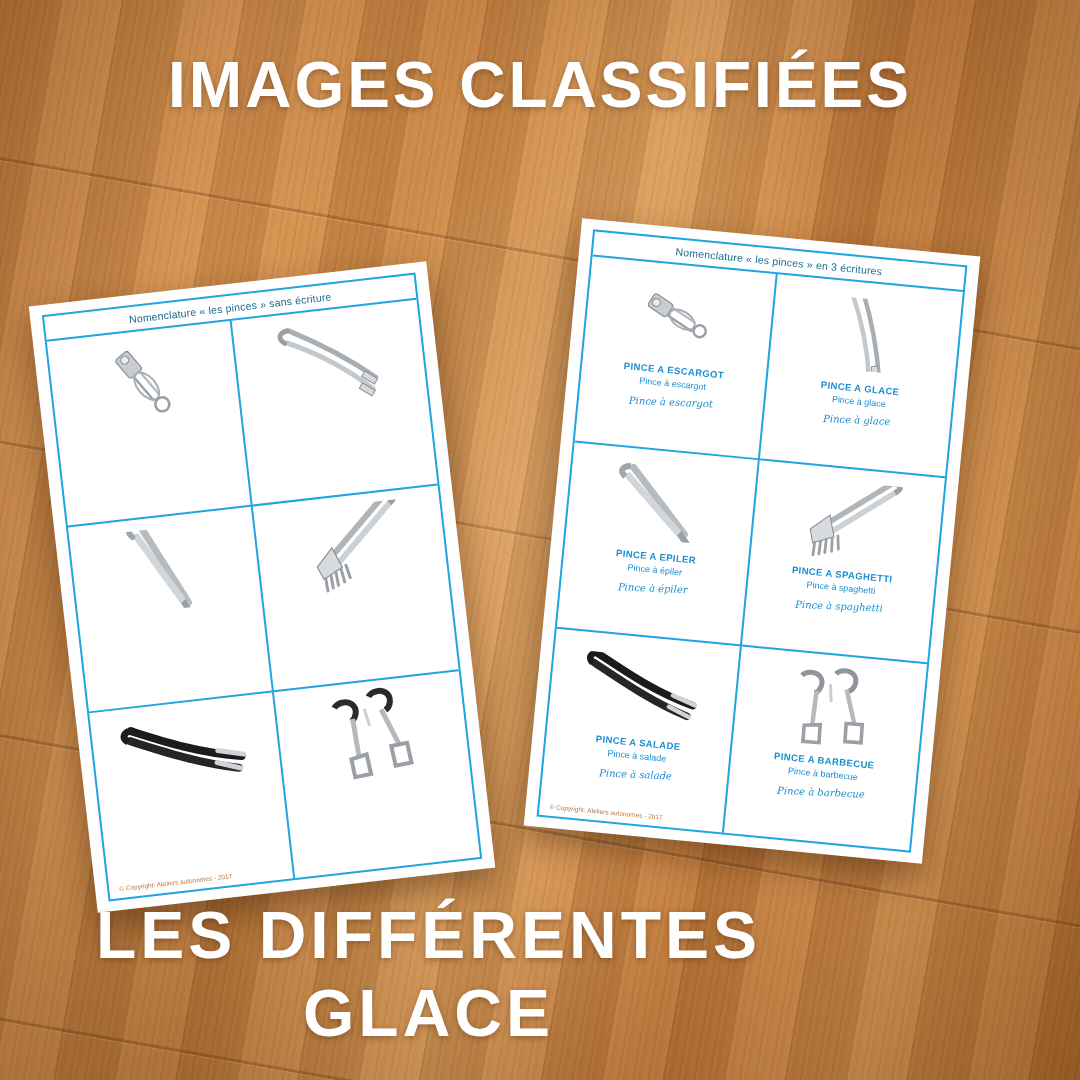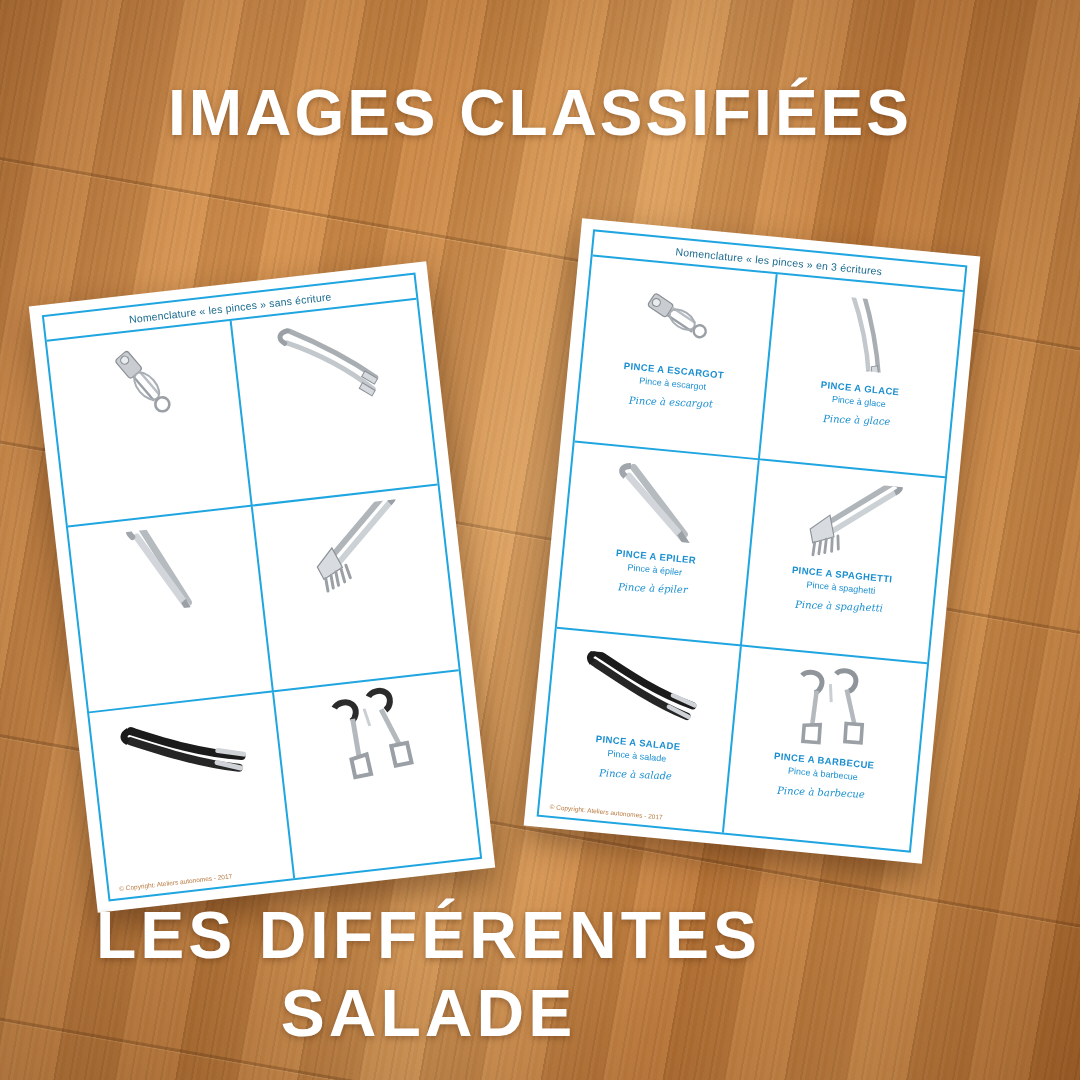--- a/index.html
+++ b/index.html
@@ -40,21 +40,20 @@
   .title-top {
     position: absolute;
     top: 48px; left: 0; width: 1080px;
     text-align: center;
     color: #ffffff;
     font-weight: bold;
     font-size: 64px;
     line-height: 74px;
     letter-spacing: 3px;
     text-shadow: 0 2px 6px rgba(60,25,5,0.35);
-    margin-top: 28px;
   }
   .title-bottom {
     position: absolute;
     bottom: 28px; left: 0; width: 857px;
     text-align: center;
     color: #ffffff;
     font-weight: bold;
     font-size: 66px;
     line-height: 78px;
     letter-spacing: 4px;
@@ -419,16 +418,16 @@
           </div>
         </div>
 
       </div>
       <div class="sheet-right-footer">© Copyright: Ateliers autonomes - 2017</div>
     </div>
   </div>
 
   <div class="title-bottom">
     <div>LES DIFFÉRENTES</div>
-    <div>SALADE</div>
+    <div>GLACE</div>
   </div>
 
 </div>
 
 </body></html>

